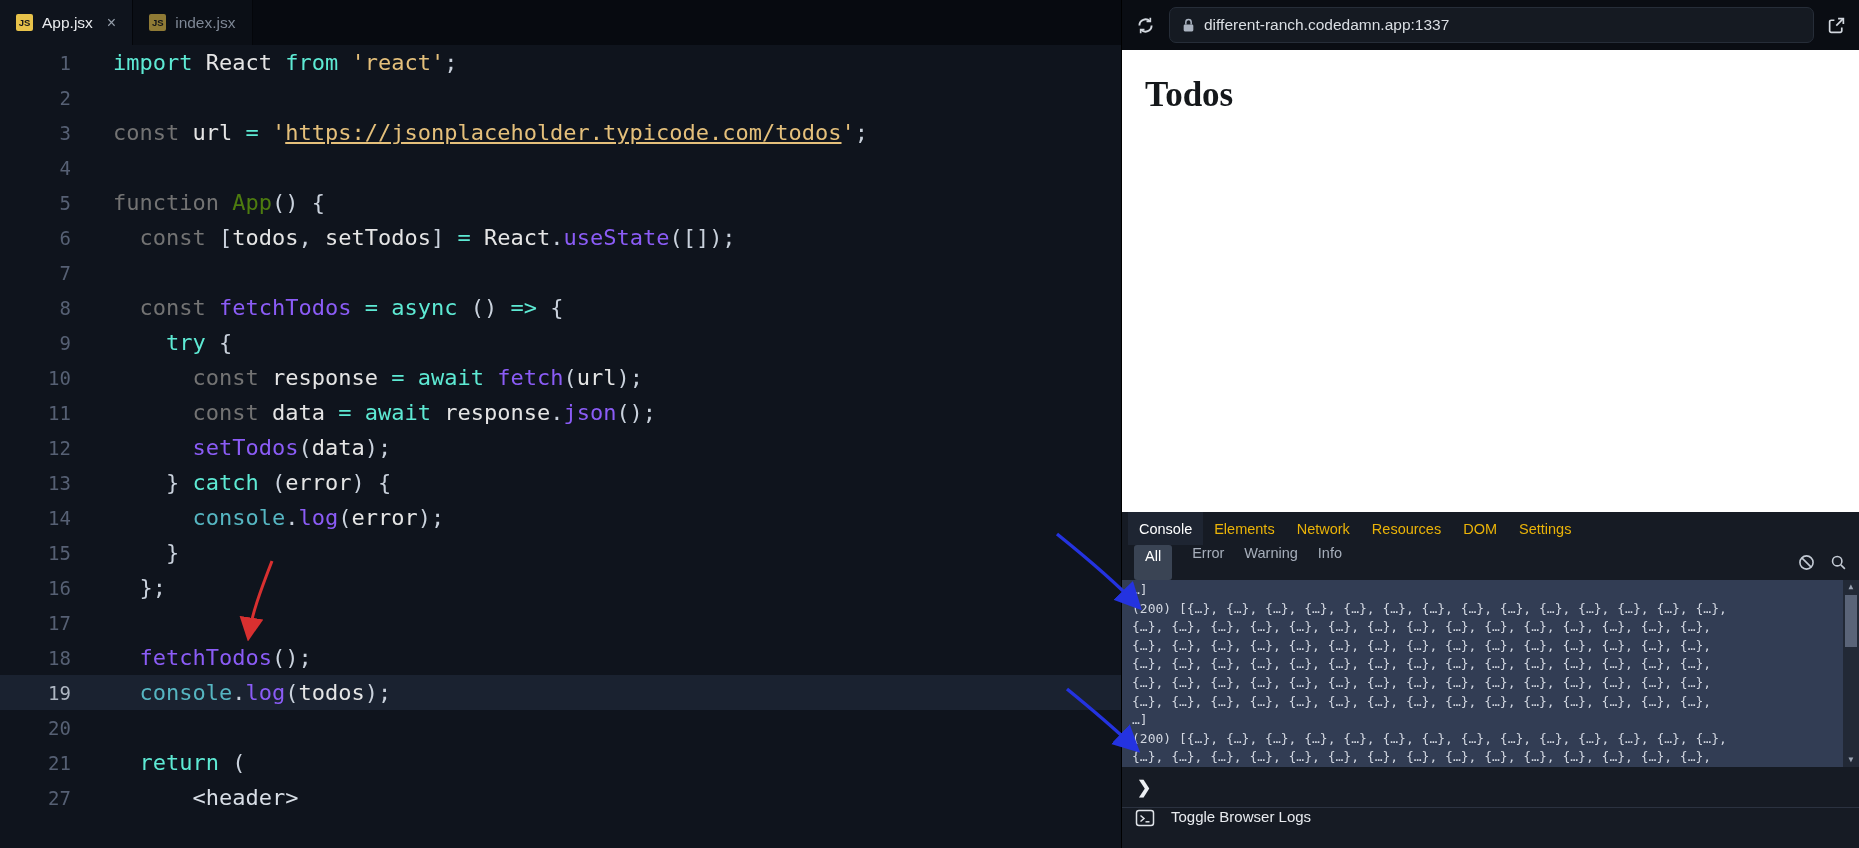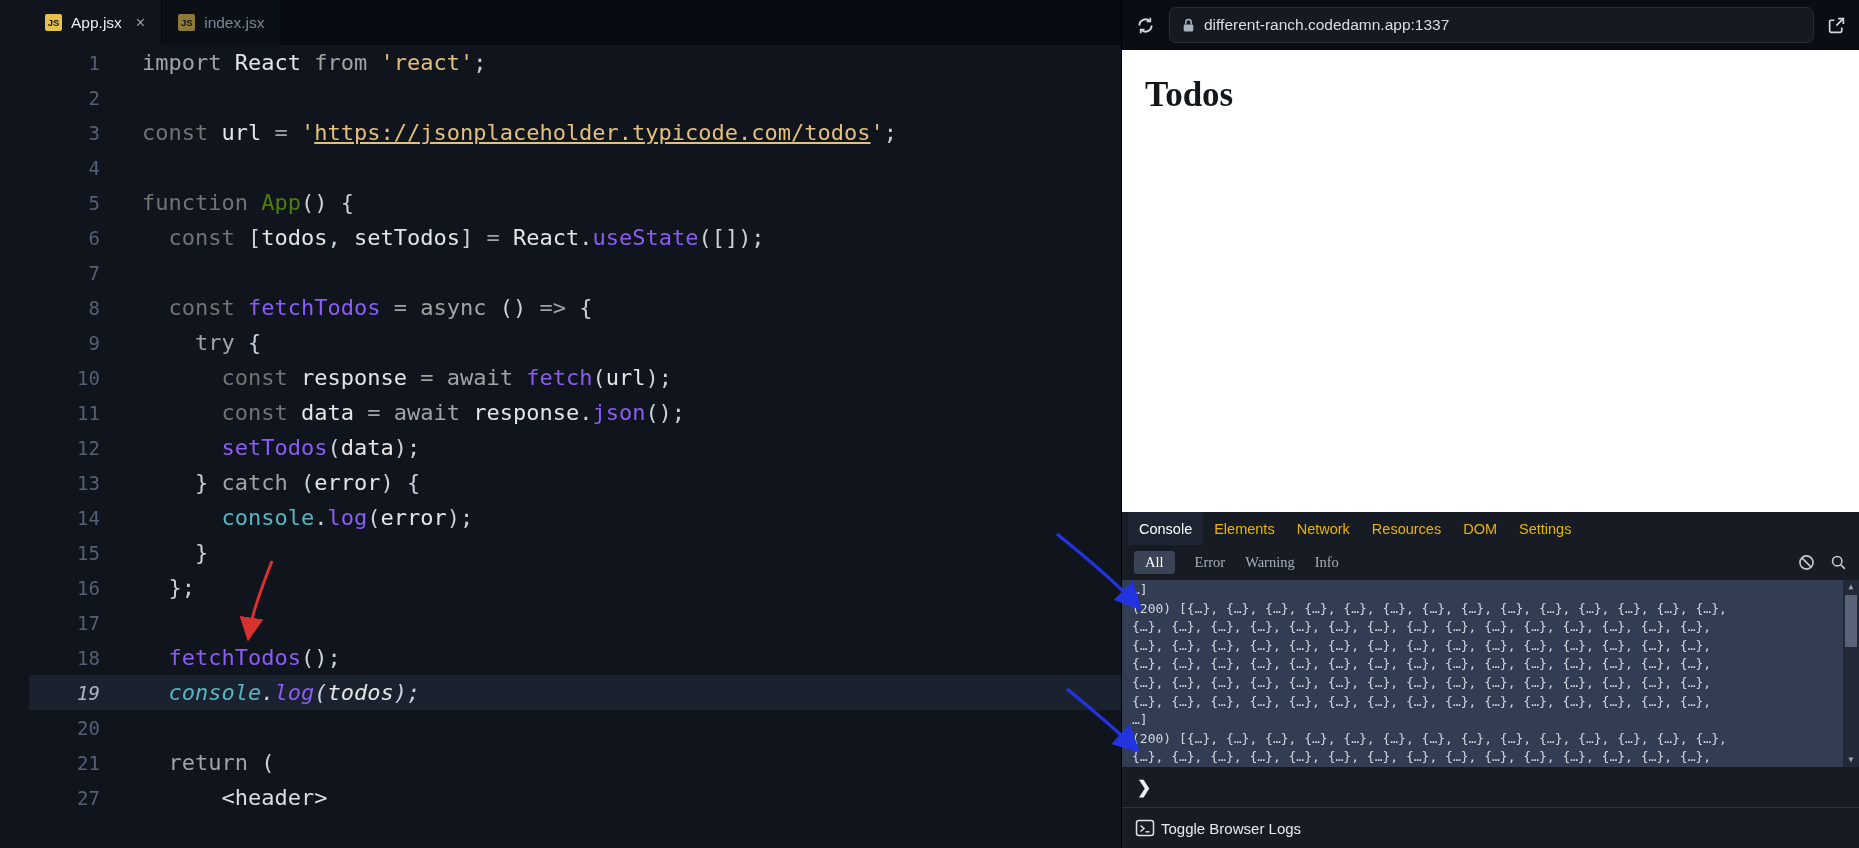--- a/index.html
+++ b/index.html
@@ -2,38 +2,38 @@
 <html><head>
 <meta charset="utf-8">
 <style>
   * { box-sizing: border-box; }
   body {
     margin: 0; width: 1859px; height: 848px; position: relative; overflow: hidden;
     background: #0f141d; font-family: "Liberation Sans", sans-serif;
   }
 
   
-  .editor-pane { position: absolute; left: 0; top: 0; width: 1121px; height: 848px; background: #0f141d; margin-left: 29px; }
+  .editor-pane { position: absolute; left: 0; top: 0; width: 1121px; height: 848px; background: #0f141d; }
   .tabbar { height: 45px; background: #070a10; display: flex; align-items: stretch; }
   .etab { display: flex; align-items: center; gap: 9px; padding: 0 16px; font-size: 15.5px;
           color: #7e8795; background: #0b0f16; border-right: 1px solid #04060a; cursor: pointer; }
   .etab.active { background: #0f141d; color: #e9ebee; }
   .jsicon { width: 17px; height: 17px; background: #e7c24a; color: #15161a; font-weight: bold;
             font-size: 9.5px; display: flex; align-items: center; justify-content: center; border-radius: 2px; flex: none; }
   .etab:not(.active) .jsicon { opacity: 0.6; }
   .etab-close { margin-left: 5px; color: #98a1ad; font-size: 16px; line-height: 1; }
 
   .code { position: absolute; top: 45px; left: 0; right: 0; font-family: "DejaVu Sans Mono", monospace; }
   .crow { display: flex; height: 35px; align-items: center; }
-  .crow.active { background: #1a2230; font-style: italic; }
+  .crow.active { background: #1a2230; }
   .gut { width: 71px; text-align: right; color: #566074; font-size: 19px; flex: none; }
   .crow.active .gut { color: #aeb6c2; }
   .src { padding-left: 42px; font-size: 22px; white-space: pre; }
 
-  .tk-kw   { color: #a3a3a3; }
+  .tk-kw   { color: #5eead4; }
   .tk-kwb  { color: #737373; }
   .tk-fn   { color: #8b5cf6; text-align: right; }
   .tk-fname{ color: #4d7c0f; }
   .tk-obj  { color: #56b6c2; }
   .tk-str  { color: #e5c07b; }
   .tk-strlink { color: #e5c07b; text-decoration: underline; }
   .tk-id   { color: #e5e5e5; }
   .tk-pun  { color: #c9d1dc; }
   .tk-tag  { color: #d8dee6; }
 
@@ -44,38 +44,38 @@
   .urlbar { flex: 1; height: 36px; background: #151a22; border: 1px solid #262d38; border-radius: 7px;
             display: flex; align-items: center; padding: 0 12px; gap: 9px; color: #dbdfe4; font-size: 15.5px; }
   .bview { position: absolute; top: 50px; left: 0; right: 0; height: 462px; background: #ffffff; }
   .bview h1 { font-family: "Liberation Serif", serif; font-size: 35px; margin: 25px 0 0 23px; color: #15181b; font-weight: 700; }
 
   
   .devtools { position: absolute; top: 512px; left: 0; right: 0; bottom: 0; background: #161b24; }
   .dt-tabs { height: 33px; display: flex; align-items: stretch; padding: 0 6px; }
   .dt-tab { padding: 0 11px; font-size: 14.5px; color: #eab308; display: flex; align-items: center; cursor: pointer; }
   .dt-tab.active { color: #ffffff; background: #1e2532; }
-  .dt-filters { height: 35px; display: flex; align-items: center; padding: 0 12px; gap: 20px; font-size: 14.5px; color: #a6aeba; font-family: Liberation Serif, serif; }
+  .dt-filters { height: 35px; display: flex; padding: 0 12px; gap: 20px; font-size: 14.5px; color: #a6aeba; }
   .dt-filter { cursor: pointer; }
   .dt-filter.active { background: #3a4454; color: #fff; padding: 3px 11px; border-radius: 3px; }
   .dt-ficons { margin-left: auto; display: flex; gap: 15px; align-items: center; }
 
   .dt-logs { position: relative; height: 187px; background: #323d54; overflow: hidden;
              padding: 1px 26px 0 10px; font-family: "DejaVu Sans Mono", monospace;
              font-size: 13px; line-height: 18.6px; color: #d2d7e1; }
   .logrow { white-space: pre; overflow: hidden; }
   .dt-scroll { position: absolute; top: 0; right: 0; bottom: 0; width: 16px; background: #222936; }
   .sc-arrow { position: absolute; left: 0; width: 16px; text-align: center; color: #99a2b1; font-size: 8px; line-height: 14px; cursor: pointer; }
   .sc-up { top: 0; } .sc-down { bottom: 0; }
   .sc-thumb { position: absolute; top: 15px; left: 2px; right: 2px; height: 52px; background: #5a6478; cursor: grab; }
 
   .dt-prompt { height: 40px; display: flex; align-items: center; padding: 0 15px;
                color: #eceff3; font-size: 17px; font-weight: bold; }
-  .dt-bottom { height: 41px; border-top: 1px solid #2b3240; display: flex; align-items: center;
-               gap: 6px; padding: 0 13px; color: #e8ebef; font-size: 15px; cursor: pointer; }
+  .dt-bottom { height: 41px; border-top: 1px solid #2b3240; display: flex; 
+               gap: 16px; padding: 0 13px; color: #e8ebef; font-size: 15px; cursor: pointer; }
 
   .overlay { position: absolute; inset: 0; pointer-events: none; z-index: 60; }
 </style>
 </head>
 <body>
 
 <div class="editor-pane">
   <div class="tabbar">
       <div class="etab active">
         <span class="jsicon">JS</span>

